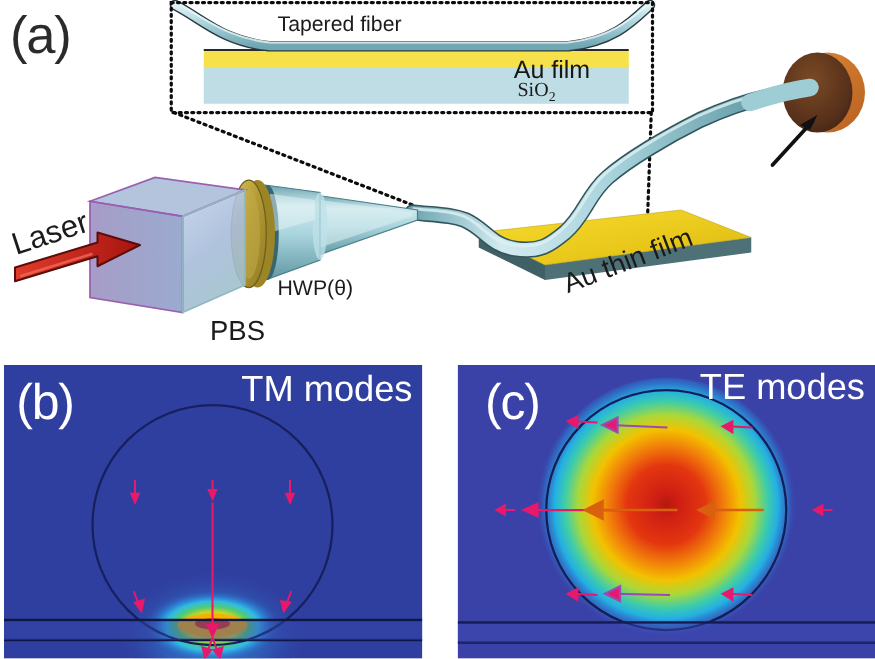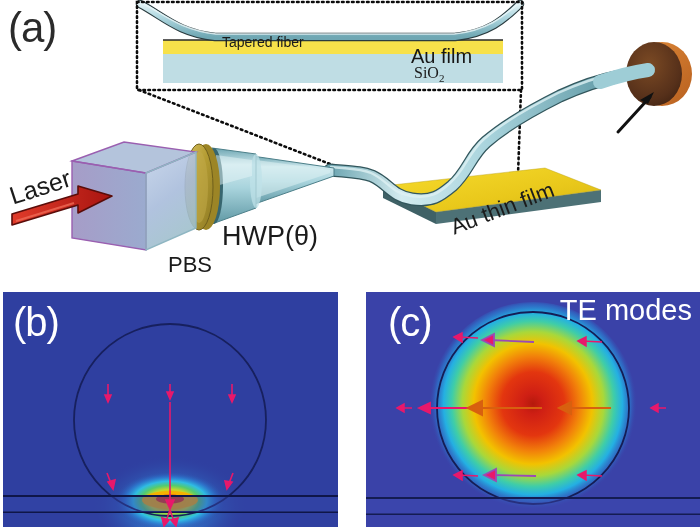--- a/index.html
+++ b/index.html
@@ -35,22 +35,21 @@
   }
   
   #panel-a-tag {
     left: 8px; top: 4px;
     font-size: 42px;
     letter-spacing: -1px;
     color: #2b2b2b;
   }
   #label-tapered-fiber {
     left: 222px; top: 10px;
-    font-size: 14px;
-    margin-top: 24px;
+    font-size: 17px;
   }
   #label-au-film {
     left: 411px; top: 45px;
     font-size: 20px;
     color: #171717;
   }
   #label-sio2 {
     left: 414px; top: 64px;
     font-size: 16px;
     font-family: "Liberation Serif", serif;
@@ -65,21 +64,21 @@
     transform: rotate(-18deg);
     transform-origin: left top;
   }
   #label-pbs {
     left: 140px; top: 252px;
     font-size: 22px;
     margin-left: 28px;
   }
   #label-hwp {
     left: 222px; top: 221px;
-    font-size: 27px;
+    font-size: 17px;
   }
   #label-au-thin-film {
     left: 447px; top: 216px;
     font-size: 22px;
     transform: rotate(-21deg);
     transform-origin: left top;
   }
   #label-detector {
     left: 583px; top: 140px;
     font-size: 22px;
@@ -329,20 +328,21 @@
           <line x1="230" y1="181" x2="225" y2="194"></line>
           <polygon points="224,197 222,189 229,190"></polygon>
           <line x1="167" y1="218" x2="162" y2="232"></line>
           <line x1="167" y1="218" x2="172" y2="232"></line>
           <polygon points="161,234 159,226 166,228"></polygon>
           <polygon points="173,234 168,228 175,226"></polygon>
         </g>
       </g>
     </svg>
     <div class="panel-tag-white" id="panel-b-tag">(b)</div>
+    <div class="panel-title-white" id="panel-b-title">TM modes</div>
   </div>
 
   <div class="mode-panel" id="panel-c">
     <svg width="334" height="235" viewBox="0 0 334 235">
       <defs>
         <radialGradient id="teCore" cx="0.5" cy="0.48" r="0.5">
           <stop offset="0%" stop-color="#b5190c" stop-opacity="1"></stop>
           <stop offset="10%" stop-color="#cf1f14" stop-opacity="1"></stop>
           <stop offset="30%" stop-color="#e3360f" stop-opacity="1"></stop>
           <stop offset="45%" stop-color="#f2820a" stop-opacity="1"></stop>

